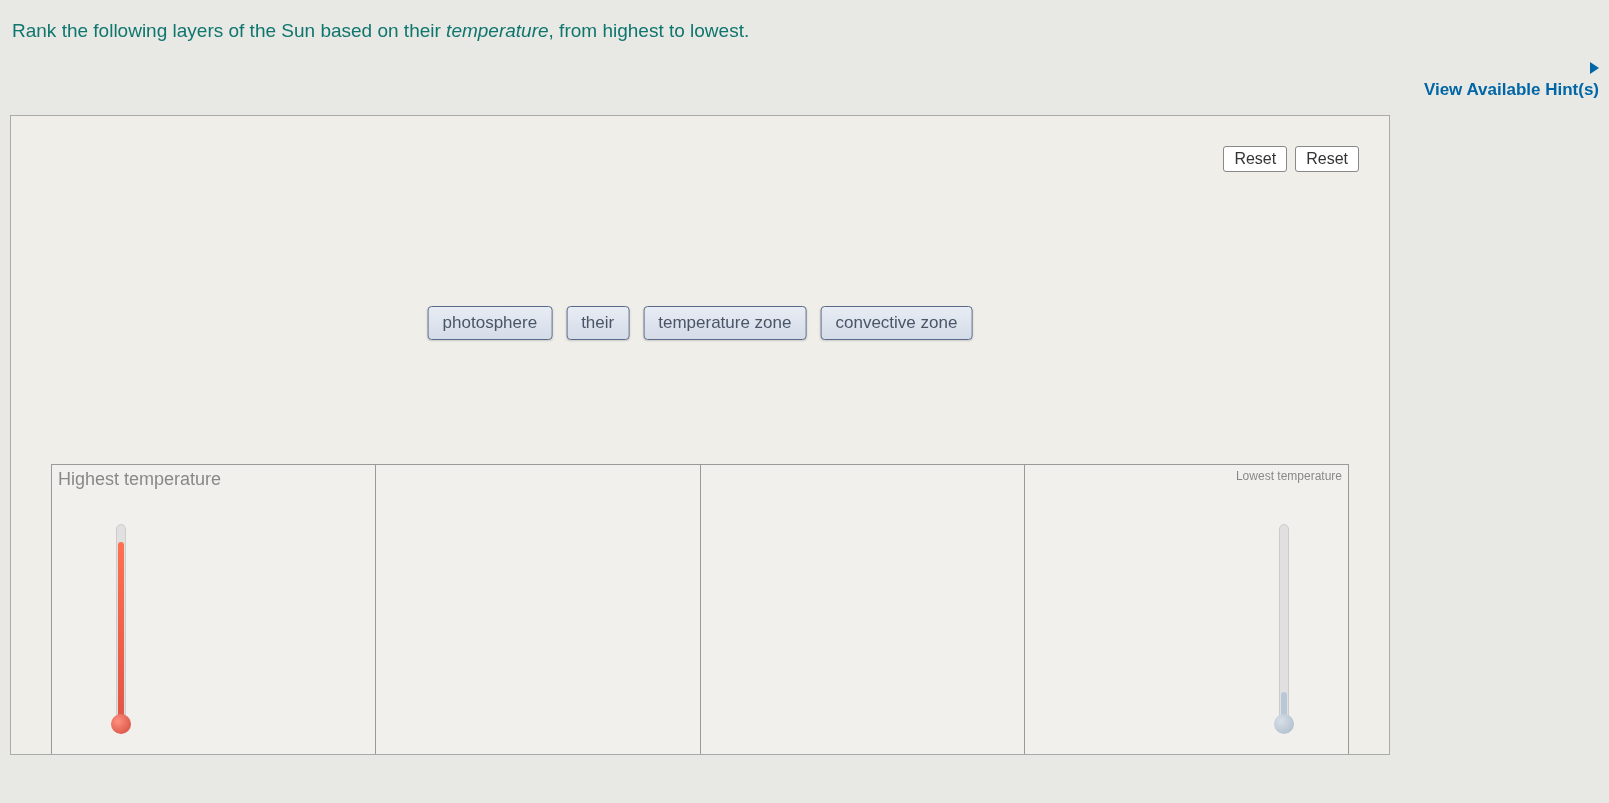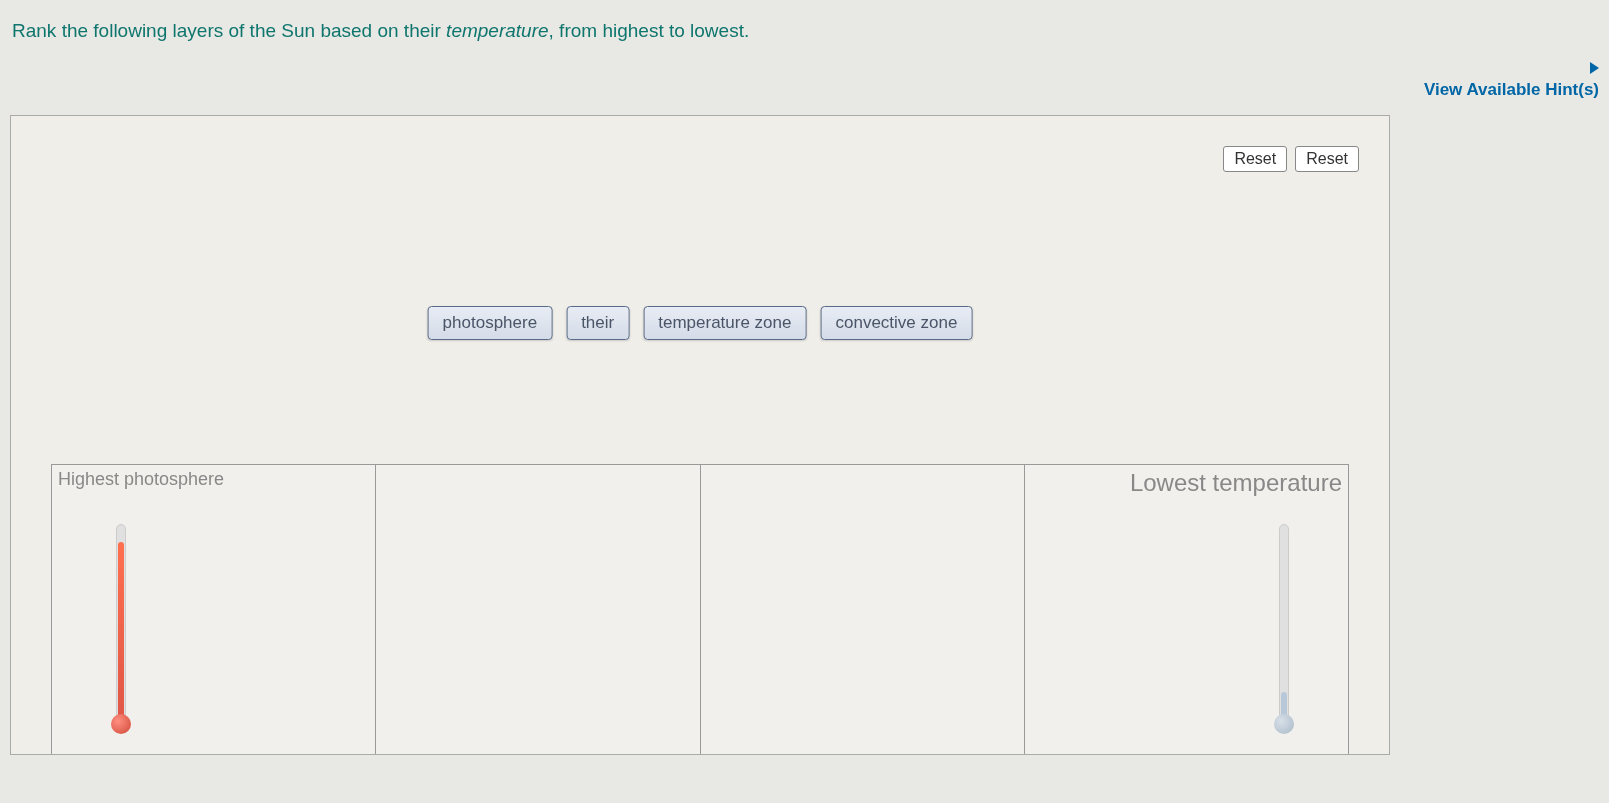--- a/index.html
+++ b/index.html
@@ -110,21 +110,21 @@
       position: absolute;
       top: 4px;
       left: 6px;
       font-size: 18px;
       color: #888;
     }
     .slot-label-right {
       position: absolute;
       top: 4px;
       right: 6px;
-      font-size: 24px;
+      font-size: 12px;
       color: #888;
     }
     .thermometer {
       position: absolute;
       bottom: 20px;
       width: 18px;
       height: 210px;
     }
     .thermometer.hot {
       left: 60px;
@@ -198,21 +198,21 @@
 
   <div class="draggable-items">
     <div class="drag-item">photosphere</div>
     <div class="drag-item">their</div>
     <div class="drag-item">temperature zone</div>
     <div class="drag-item">convective zone</div>
   </div>
 
   <div class="drop-zone-container">
     <div class="drop-slot">
-      <div class="slot-label-left">Highest photosphere</div>
+      <div class="slot-label-left">Highest temperature</div>
       <div class="thermometer hot">
         <div class="thermo-tube"></div>
         <div class="thermo-fill-hot"></div>
         <div class="thermo-bulb hot"></div>
       </div>
     </div>
     <div class="drop-slot"></div>
     <div class="drop-slot"></div>
     <div class="drop-slot">
       <div class="slot-label-right">Lowest temperature</div>

